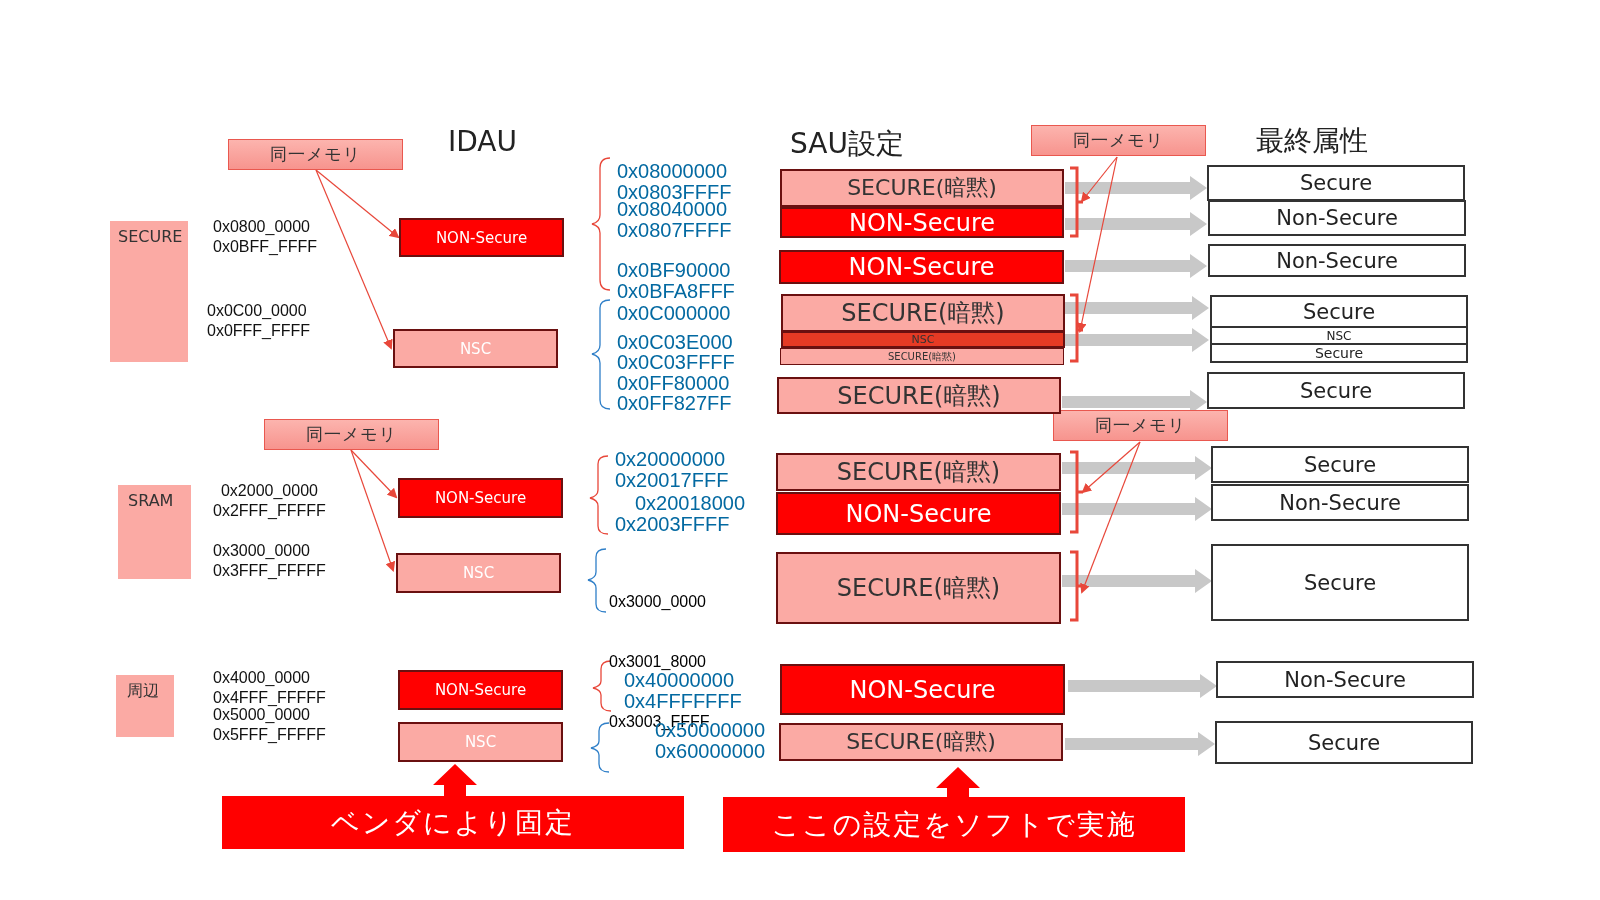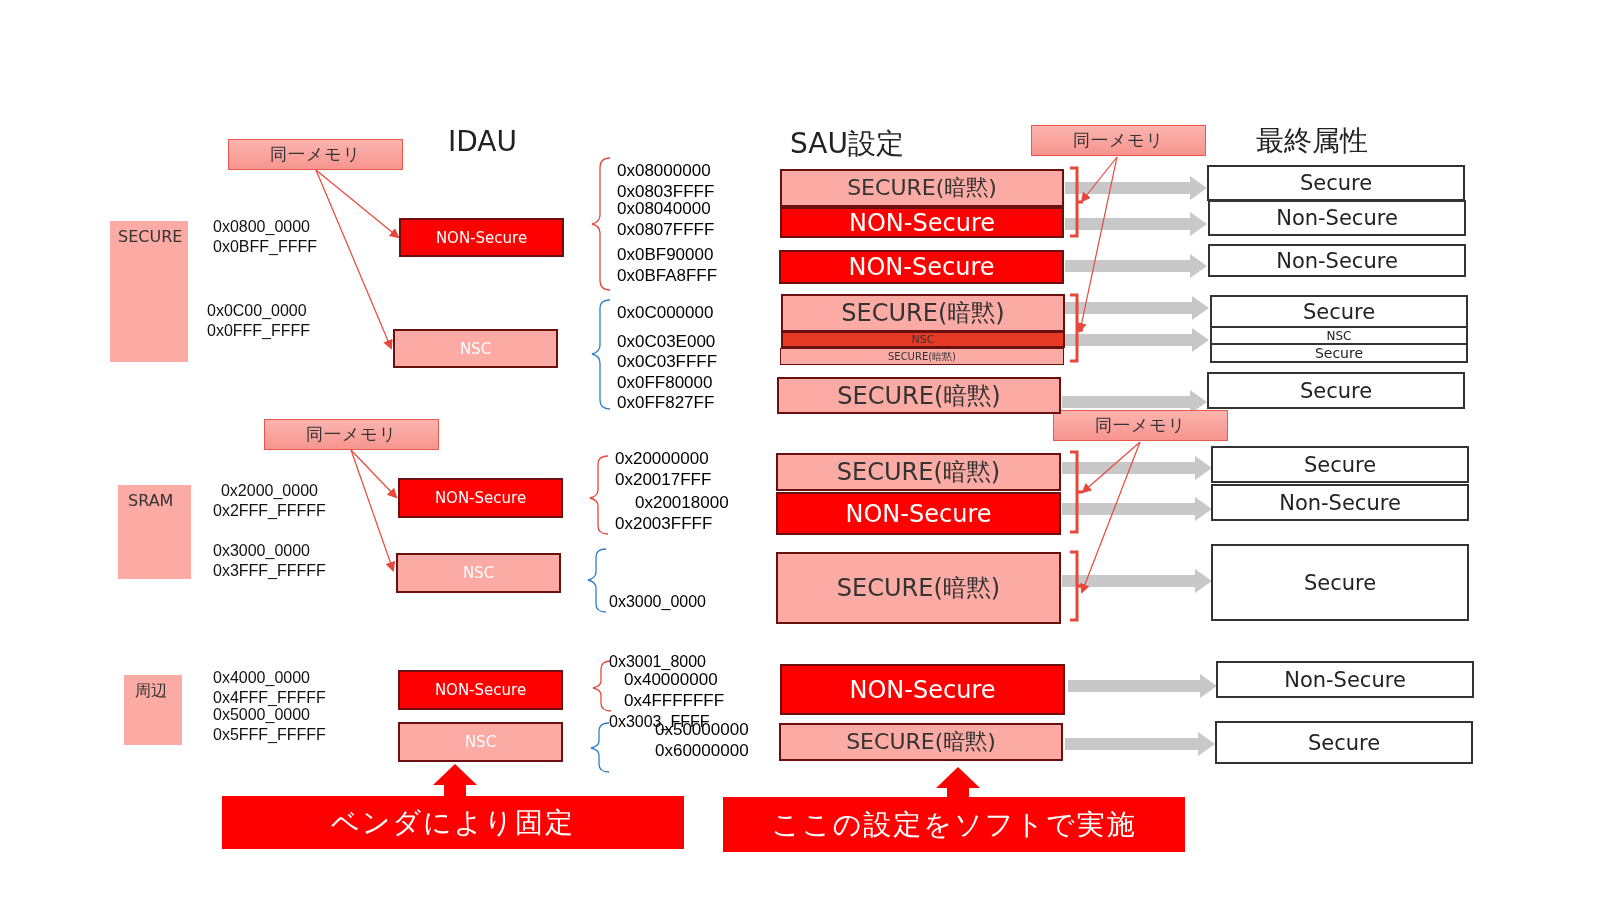--- a/index.html
+++ b/index.html
@@ -6,21 +6,21 @@
     body { width:1600px; height:900px; position:relative; overflow:hidden;
            font-family:"DejaVu Sans","Liberation Sans",sans-serif; color:#222; }
     .abs { position:absolute; box-sizing:border-box; }
     .center { display:flex; align-items:center; justify-content:center; text-align:center; white-space:nowrap; }
     .heading { font-size:28px; color:#222; font-weight:normal; }
     .mem-block { background:#fbaaa4; color:#333; font-size:16px; padding:6px 8px; }
     .same-mem { background:linear-gradient(#fcb4ae,#f7948e); border:1px solid #e9584f; color:#333; font-size:17px; letter-spacing:1px; }
     .idau-ns { background:#ff0000; border:2px solid #6a1010; color:#fff; font-size:15px; }
     .idau-nsc { background:#fbaaa4; border:2px solid #6a1010; color:#fff; font-size:15px; }
     .addr { font-family:"Liberation Sans",sans-serif; font-size:16px; line-height:20px; color:#111; white-space:pre; }
-    .addr-light { font-family:"Liberation Sans",sans-serif; font-size:17px; line-height:20.5px; color:#000000; white-space:nowrap; }
+    .addr-light { font-family:"Liberation Sans",sans-serif; font-size:20px; line-height:20.5px; color:#0369a1; white-space:nowrap; }
     .sau-sec { background:#fbaaa4; border:2px solid #6a1010; color:#333; font-size:22px; }
     .sau-ns { background:#ff0000; border:2px solid #6a1010; color:#fff; font-size:24px; }
     .sau-nsc { background:#e63a24; border:2px solid #6a1010; color:#333; font-size:11px; }
     .sau-sec-small { background:#fbaaa4; border:1px solid #6a1010; color:#333; font-size:10px; }
     .final { background:#fff; border:2px solid #333; color:#222; font-size:21px; }
     .final-small { background:#fff; border:2px solid #333; color:#222; font-size:12px; }
     .banner { background:#ff0000; color:#fff; font-size:28px; letter-spacing:2px; }
     svg.overlay { position:absolute; left:0; top:0; }
   </style>
 </head>
@@ -84,21 +84,21 @@
 <div class="abs heading" style="left:790px;top:125px;">SAU設定</div>
 <div class="abs heading" style="left:1256px;top:122px;">最終属性</div>
 
 <div class="abs center same-mem" style="left:228px;top:139px;width:175px;height:31px;">同一メモリ</div>
 <div class="abs center same-mem" style="left:264px;top:419px;width:175px;height:31px;">同一メモリ</div>
 <div class="abs center same-mem" style="left:1031px;top:125px;width:175px;height:31px;">同一メモリ</div>
 <div class="abs center same-mem" style="left:1053px;top:410px;width:175px;height:31px;">同一メモリ</div>
 
 <div class="abs mem-block" style="left:110px;top:221px;width:78px;height:141px;"><span>SECURE</span></div>
 <div class="abs mem-block" style="left:118px;top:485px;width:73px;height:94px;padding-left:10px;"><span>SRAM</span></div>
-<div class="abs mem-block" style="left:124px;top:675px;width:58px;height:70px;padding-left:11px;"><span>周辺</span></div>
+<div class="abs mem-block" style="left:116px;top:675px;width:58px;height:62px;padding-left:11px;"><span>周辺</span></div>
 
 <div class="abs addr" style="left:213px;top:217px;">0x0800_0000
 0x0BFF_FFFF</div>
 <div class="abs addr" style="left:207px;top:301px;">0x0C00_0000
 0x0FFF_FFFF</div>
 <div class="abs addr" style="left:213px;top:481px;text-align:center;">0x2000_0000
 0x2FFF_FFFFF</div>
 <div class="abs addr" style="left:213px;top:541px;">0x3000_0000
 0x3FFF_FFFFF</div>
 <div class="abs addr" style="left:213px;top:668px;">0x4000_0000
@@ -111,21 +111,21 @@
 <div class="abs center idau-ns" style="left:398px;top:478px;width:165px;height:40px;">NON-Secure</div>
 <div class="abs center idau-nsc" style="left:396px;top:553px;width:165px;height:40px;">NSC</div>
 <div class="abs center idau-ns" style="left:398px;top:670px;width:165px;height:40px;">NON-Secure</div>
 <div class="abs center idau-nsc" style="left:398px;top:722px;width:165px;height:40px;">NSC</div>
 
 <div class="abs addr-light" style="left:617px;top:161px;">
   <div>0x08000000</div>
   <div>0x0803FFFF</div>
   <div style="margin-top:-3px;">0x08040000</div>
   <div>0x0807FFFF</div>
-  <div style="margin-top:5px;">0x0BF90000</div>
+  <div style="margin-top:20px;">0x0BF90000</div>
   <div>0x0BFA8FFF</div>
 </div>
 <div class="abs addr-light" style="left:617px;top:303px;">
   <div>0x0C000000</div>
   <div style="margin-top:8px;">0x0C03E000</div>
   <div>0x0C03FFFF</div>
   <div>0x0FF80000</div>
   <div>0x0FF827FF</div>
 </div>
 <div class="abs addr-light" style="left:615px;top:449px;">

